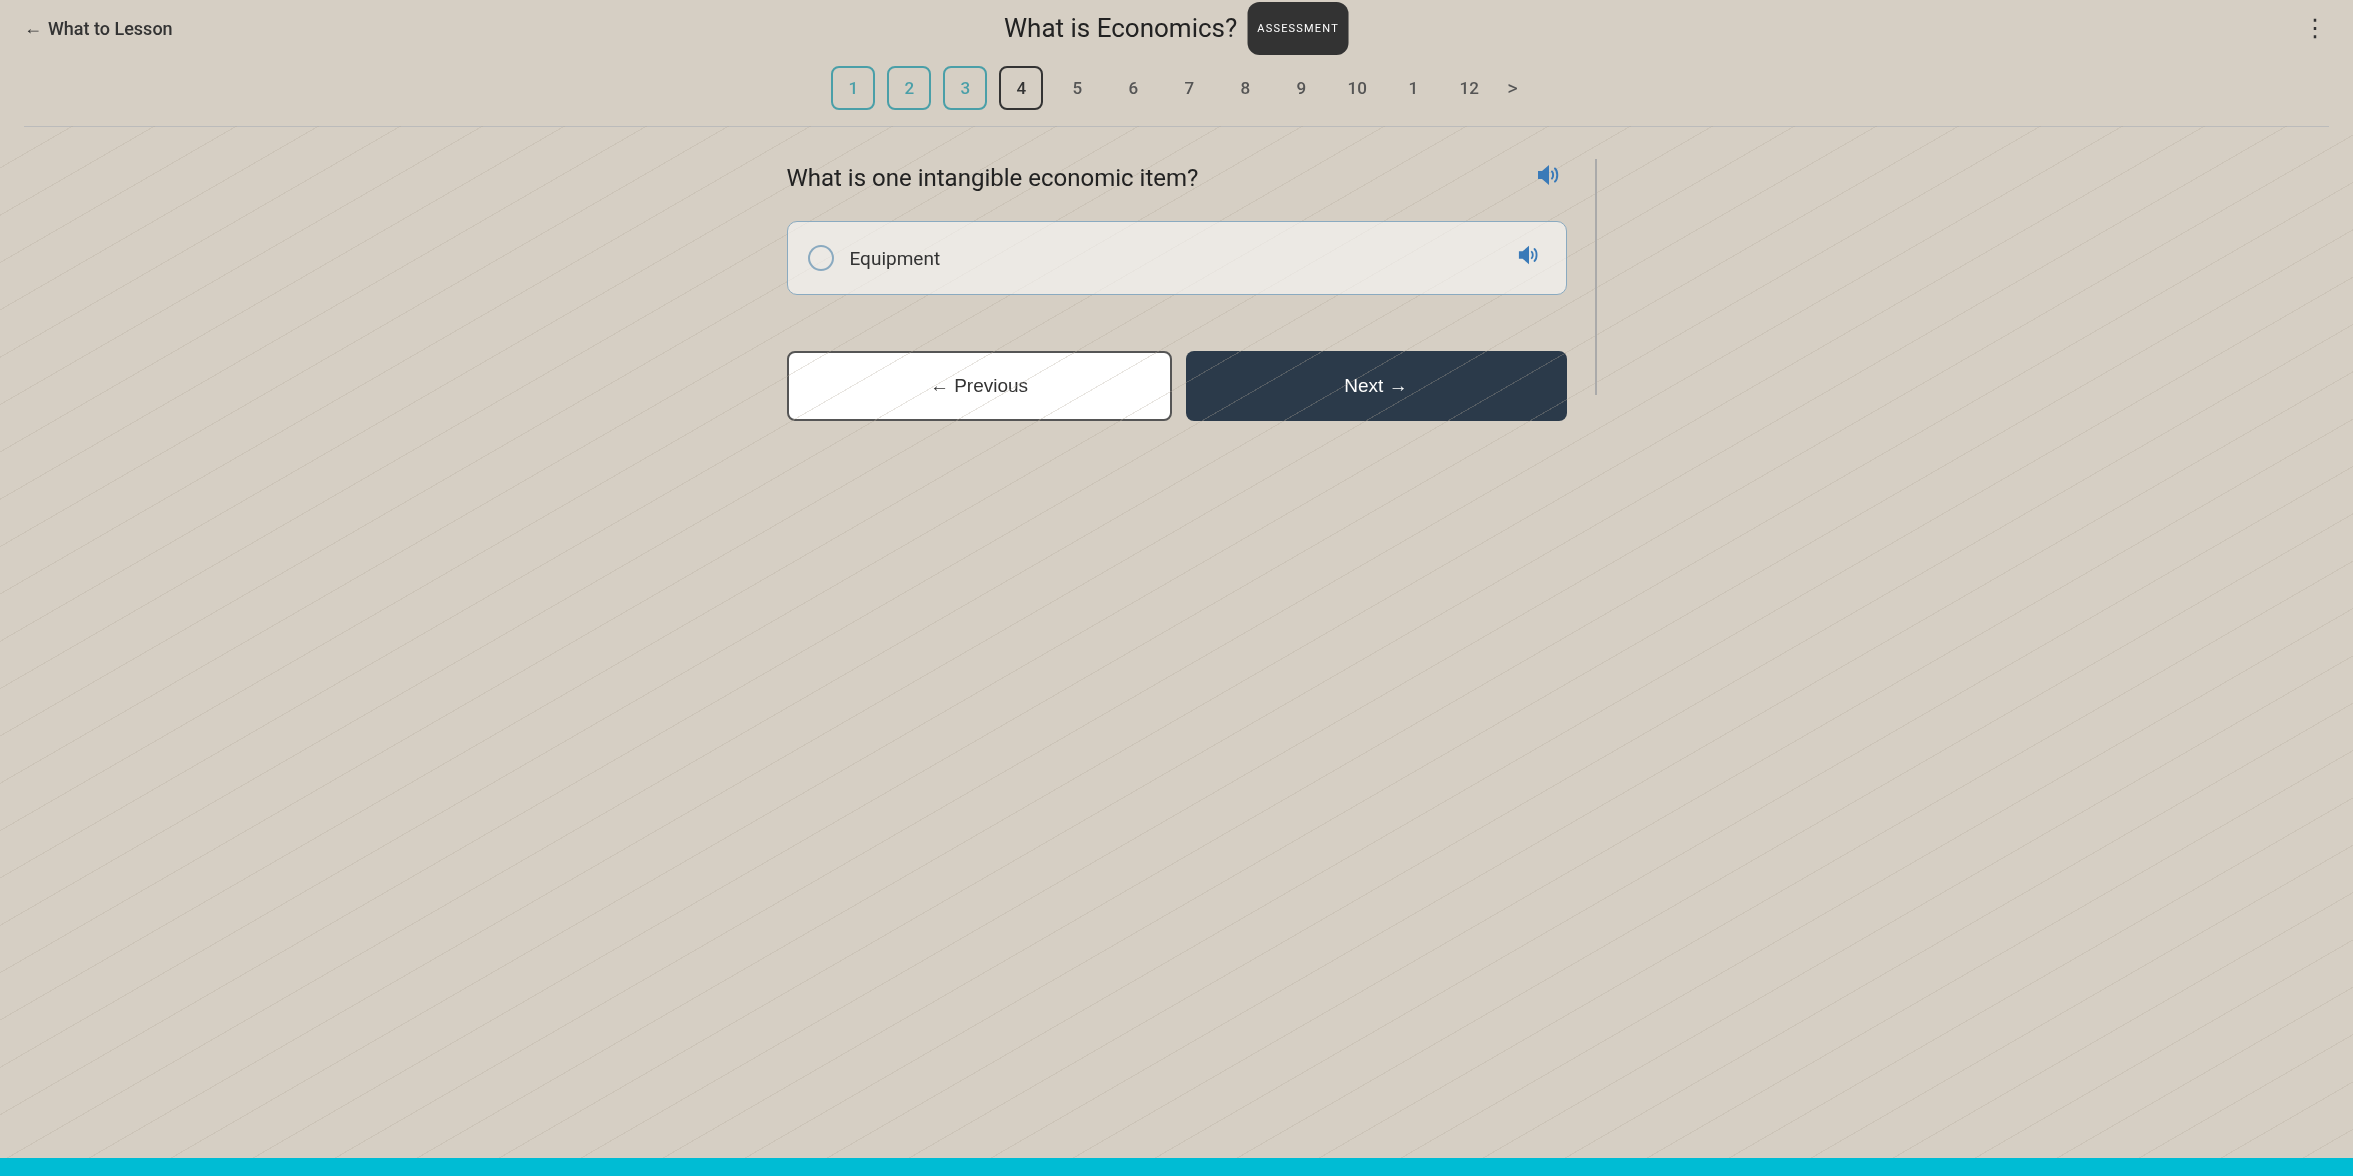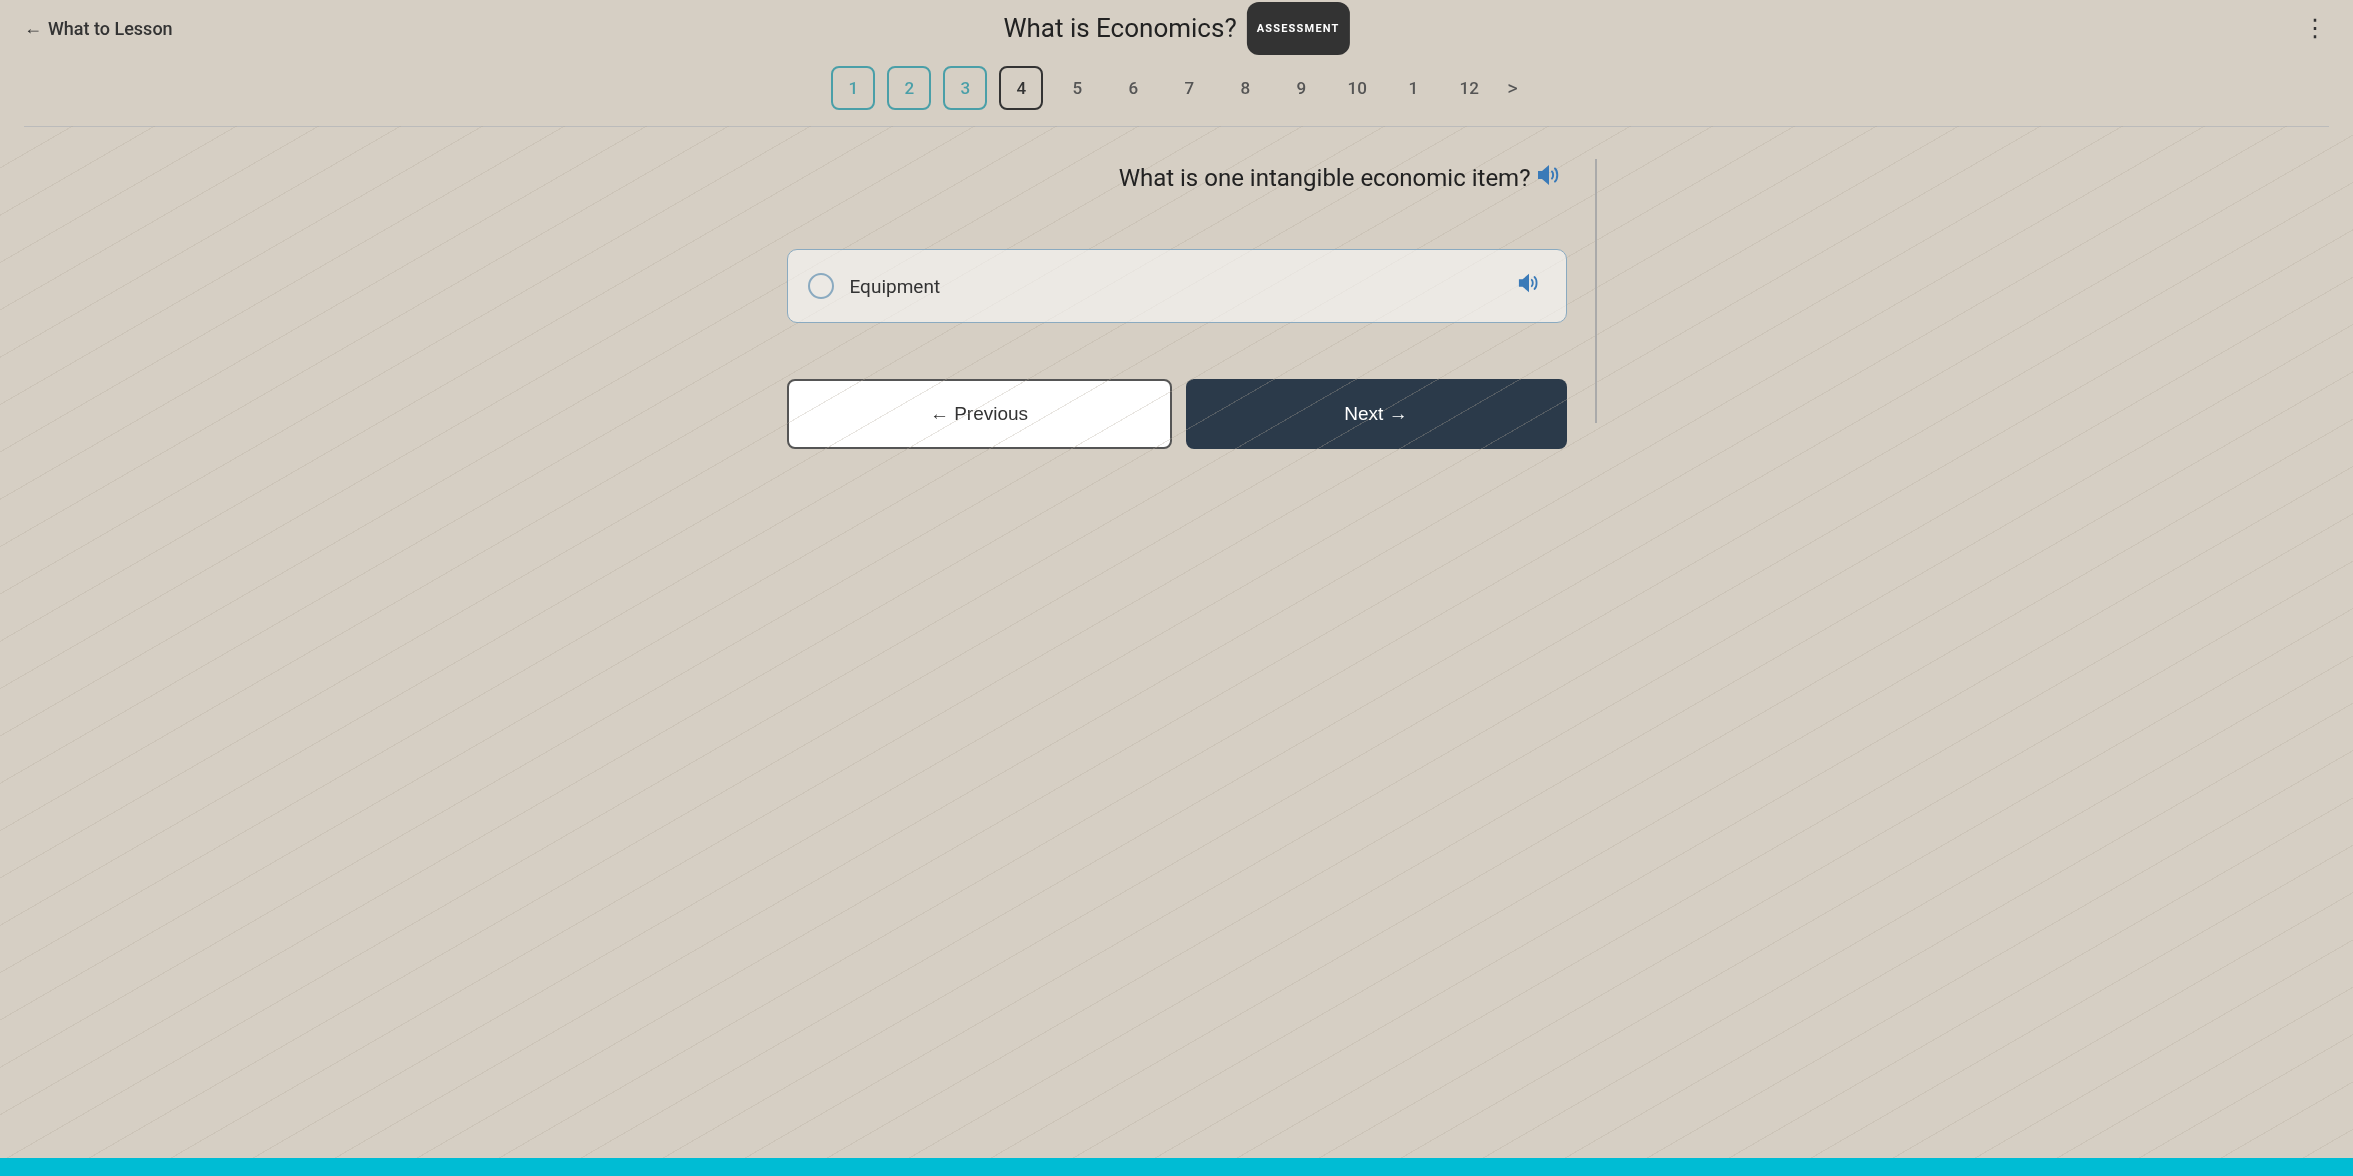--- a/index.html
+++ b/index.html
@@ -65,21 +65,21 @@
     .page-title {
       font-size: 26px;
       font-weight: 400;
       color: #222;
     }
 
     .assessment-badge {
       background: #333;
       color: #fff;
       font-size: 11px;
-      font-weight: 700;
+      font-weight: 400;
       letter-spacing: 1.2px;
       padding: 20px 10px;
       border-radius: 12px;
       text-transform: uppercase;
     }
 
     .more-icon {
       font-size: 24px;
       color: #333;
       cursor: pointer;
@@ -160,22 +160,21 @@
       right: -30px;
       top: 0;
       bottom: -100px;
       width: 2px;
       background: #aaa;
     }
 
     .question-header {
       display: flex;
       align-items: center;
-      justify-content: flex-end;
-      margin-bottom: 28px;
+      justify-content: space-between;
     }
 
     .question-text {
       font-size: 24px;
       font-weight: 400;
       color: #222;
     }
 
     .sound-btn {
       background: none;

